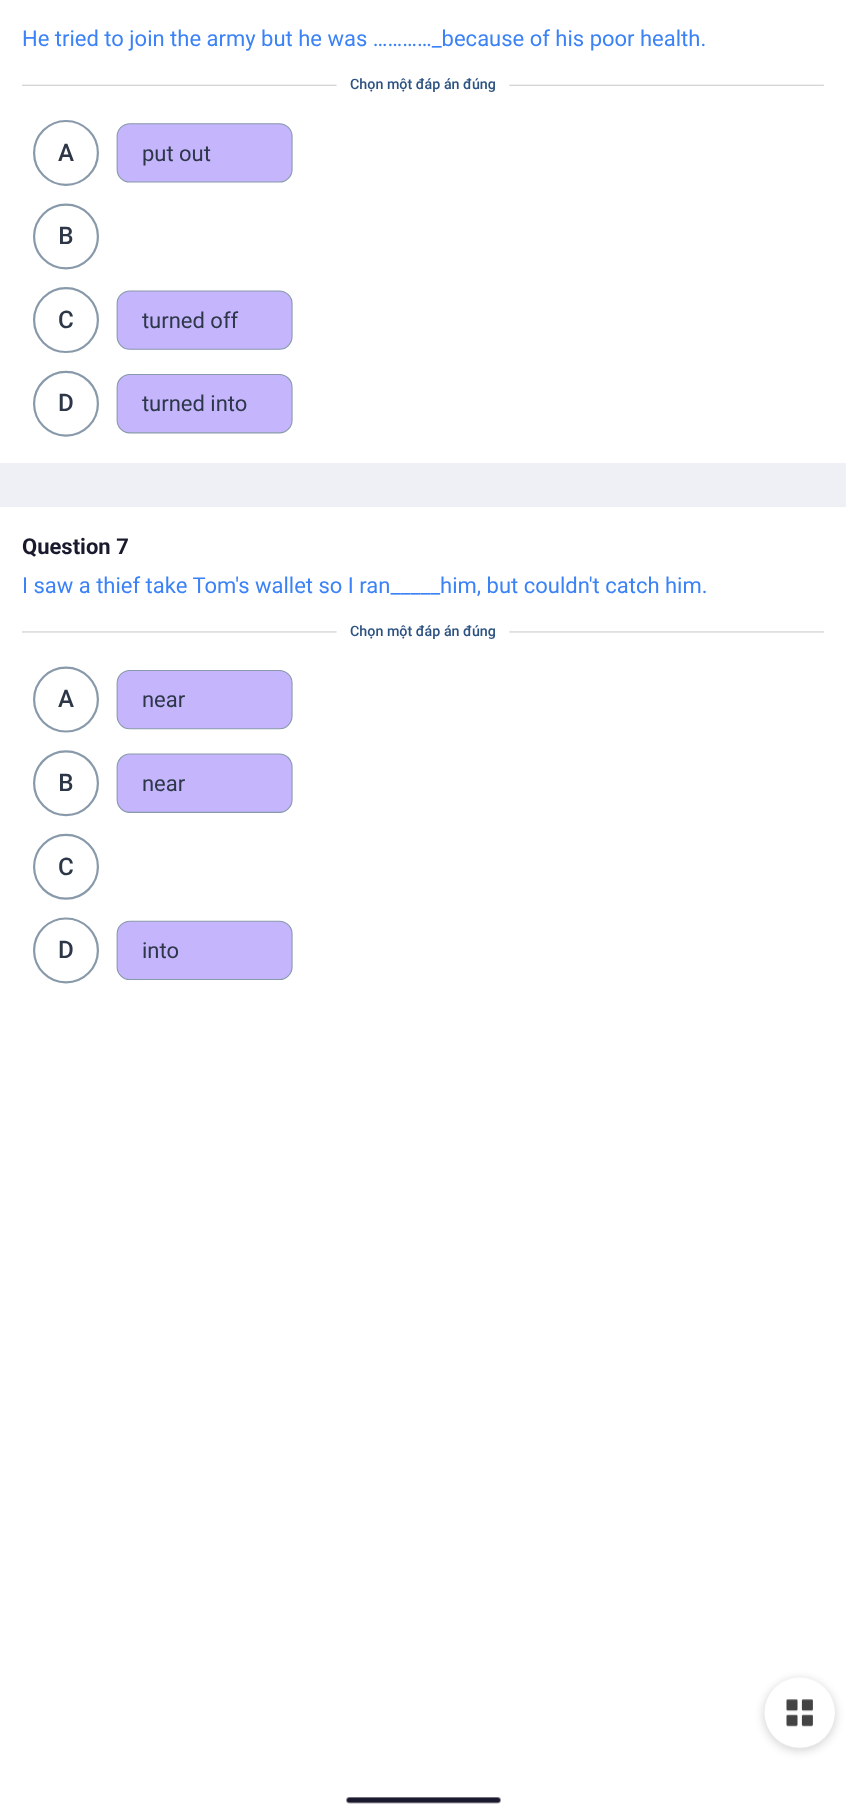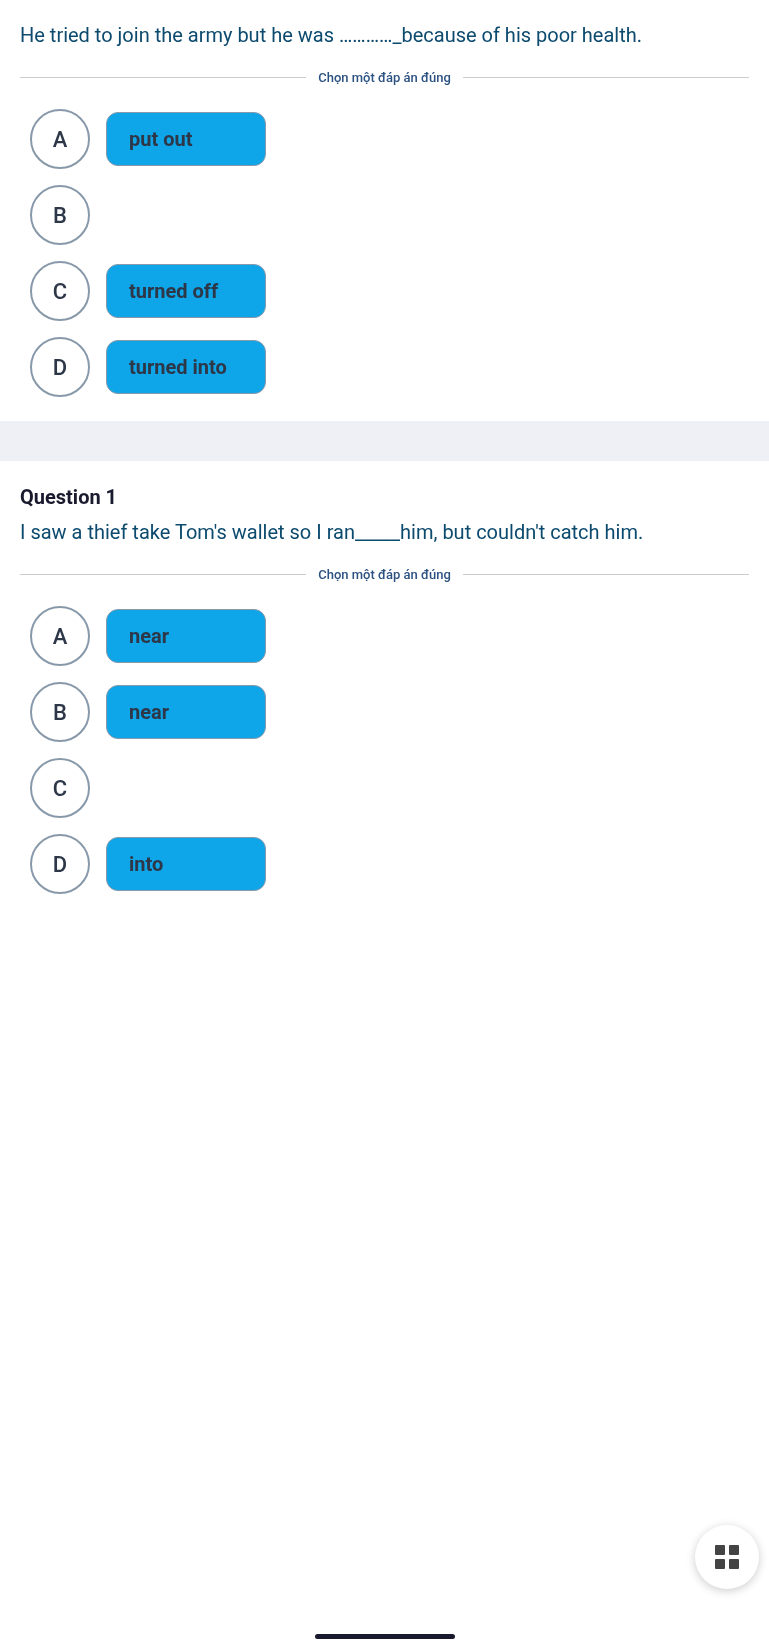--- a/index.html
+++ b/index.html
@@ -16,21 +16,21 @@
       position: relative;
       overflow-x: hidden;
     }
 
     .question-block {
       padding: 20px 20px 0 20px;
     }
 
     .question-text {
       font-size: 20px;
-      color: #0c4a6e;
+      color: #3b82f6;
       line-height: 1.5;
       margin-bottom: 20px;
     }
 
     .divider-section {
       display: flex;
       align-items: center;
       margin: 10px 0 24px 0;
       gap: 12px;
     }
@@ -77,23 +77,22 @@
       flex-shrink: 0;
       background: #ffffff;
     }
 
     .option-box {
       border: 1.5px solid #8899aa;
       border-radius: 12px;
       padding: 14px 22px;
       font-size: 20px;
       color: #2d3748;
-      background: #0ea5e9;
+      background: #c4b5fd;
       min-width: 160px;
-      font-weight: bold;
     }
 
     .separator-bar {
       width: 100%;
       height: 40px;
       background: #eef0f5;
       margin: 10px 0 0 0;
     }
 
     .question-number {
@@ -187,21 +186,21 @@
       <div class="option-box">
         <span>turned into</span>
       </div>
     </div>
   </div>
 </div>
 
 <div class="separator-bar"></div>
 
 <div class="question-block" style="padding-top: 24px;">
-  <p class="question-number">Question 1</p>
+  <p class="question-number">Question 7</p>
   <p class="question-text">I saw a thief take Tom's wallet so I ran_____him, but couldn't catch him.</p>
 
   <div class="divider-section">
     <div class="divider-line"></div>
     <span class="divider-label">Chọn một đáp án đúng</span>
     <div class="divider-line"></div>
   </div>
 
   <div class="options-list">
 

